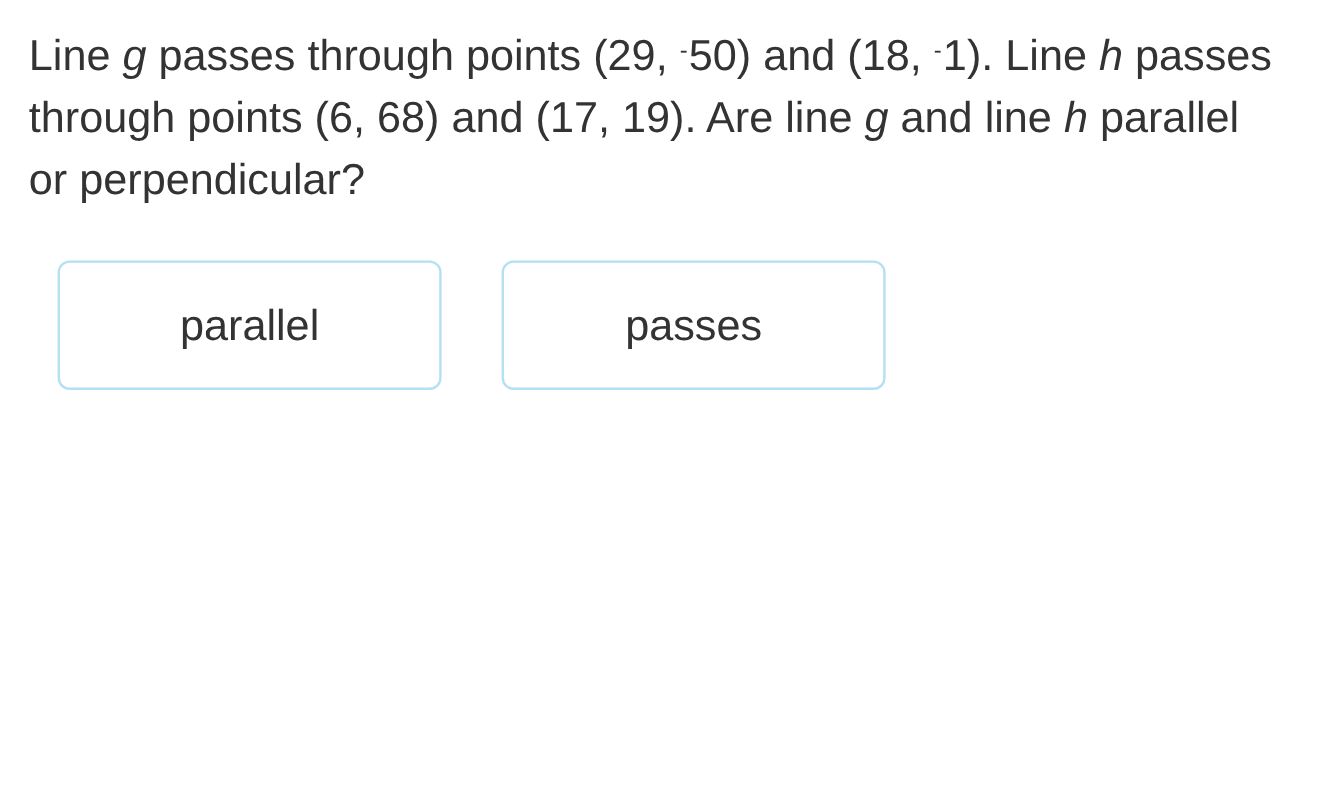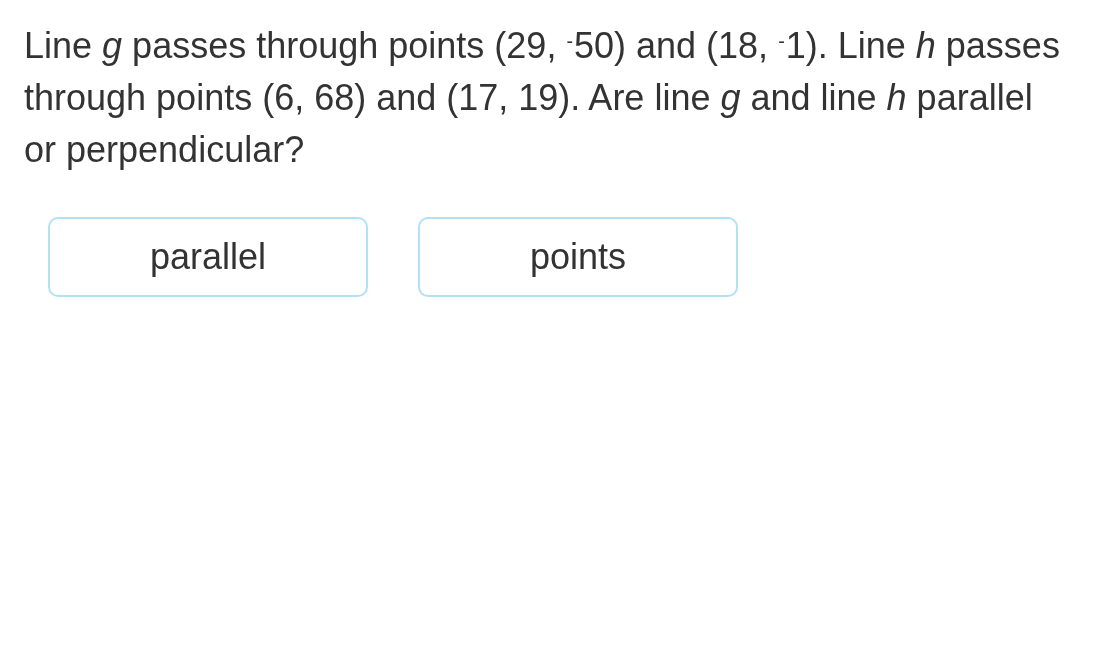--- a/index.html
+++ b/index.html
@@ -32,21 +32,21 @@
     flex-wrap: wrap;
     gap: 30px 50px;
     max-width: 780px;
     padding-left: 24px;
   }
   .option-btn {
     border: 2px solid #b3e0f2;
     border-radius: 10px;
     background: #fff;
     min-width: 320px;
-    height: 80px;
+    height: 108px;
     display: flex;
     align-items: center;
     justify-content: center;
     font-size: 36px;
     color: #333;
     cursor: pointer;
     box-sizing: border-box;
     font-family: Verdana, Geneva, sans-serif;
   }
 </style>
@@ -55,15 +55,15 @@
 
 <div class="question">
   <span>Line </span><em>g</em><span> passes through points (29, </span><span class="neg-sup">-</span><span>50) and (18, </span><span class="neg-sup">-</span><span>1). Line </span><em>h</em><span> passes through points (6, 68) and (17, 19). Are line </span><em>g</em><span> and line </span><em>h</em><span> parallel or perpendicular?</span>
 </div>
 
 <div class="options">
   <button class="option-btn">
     <span>parallel</span>
   </button>
   <button class="option-btn">
-    <span>points</span>
+    <span>passes</span>
   </button>
 </div>
 
 </body></html>

